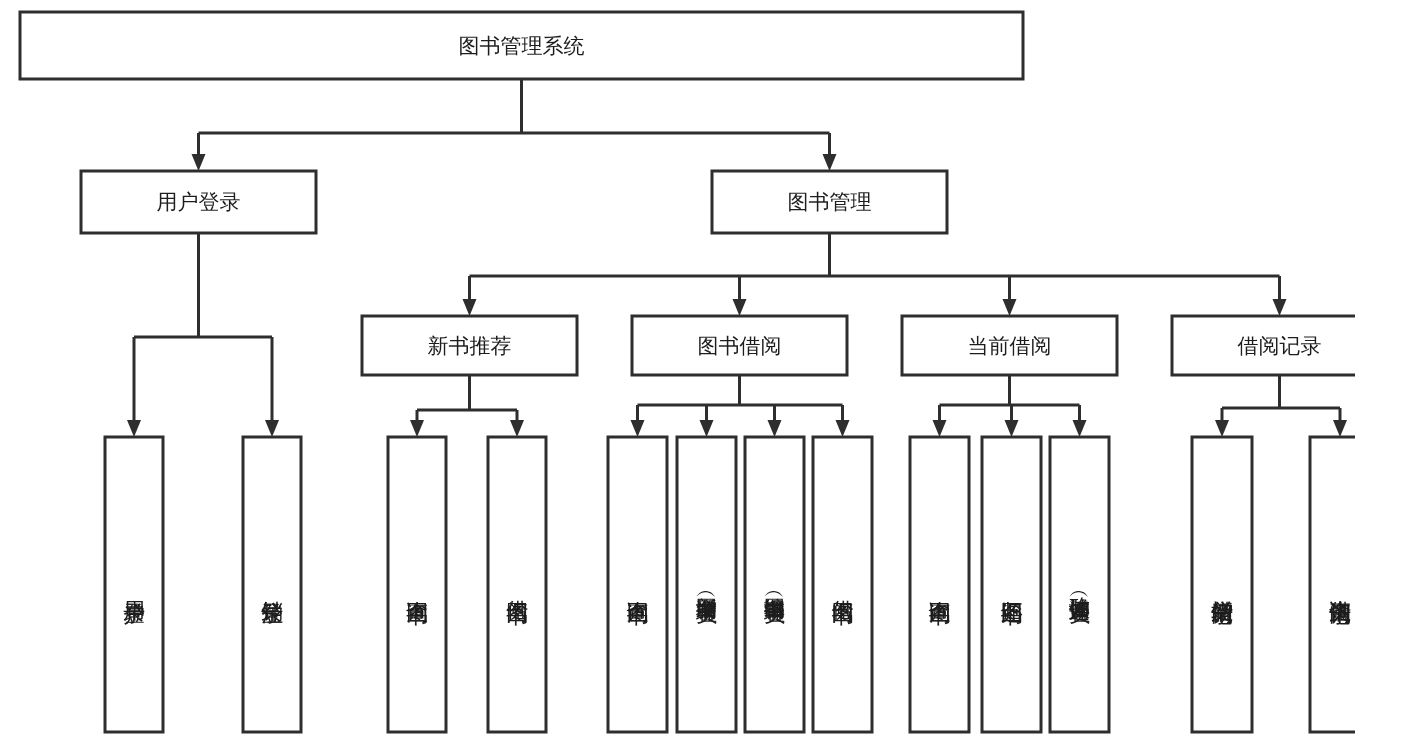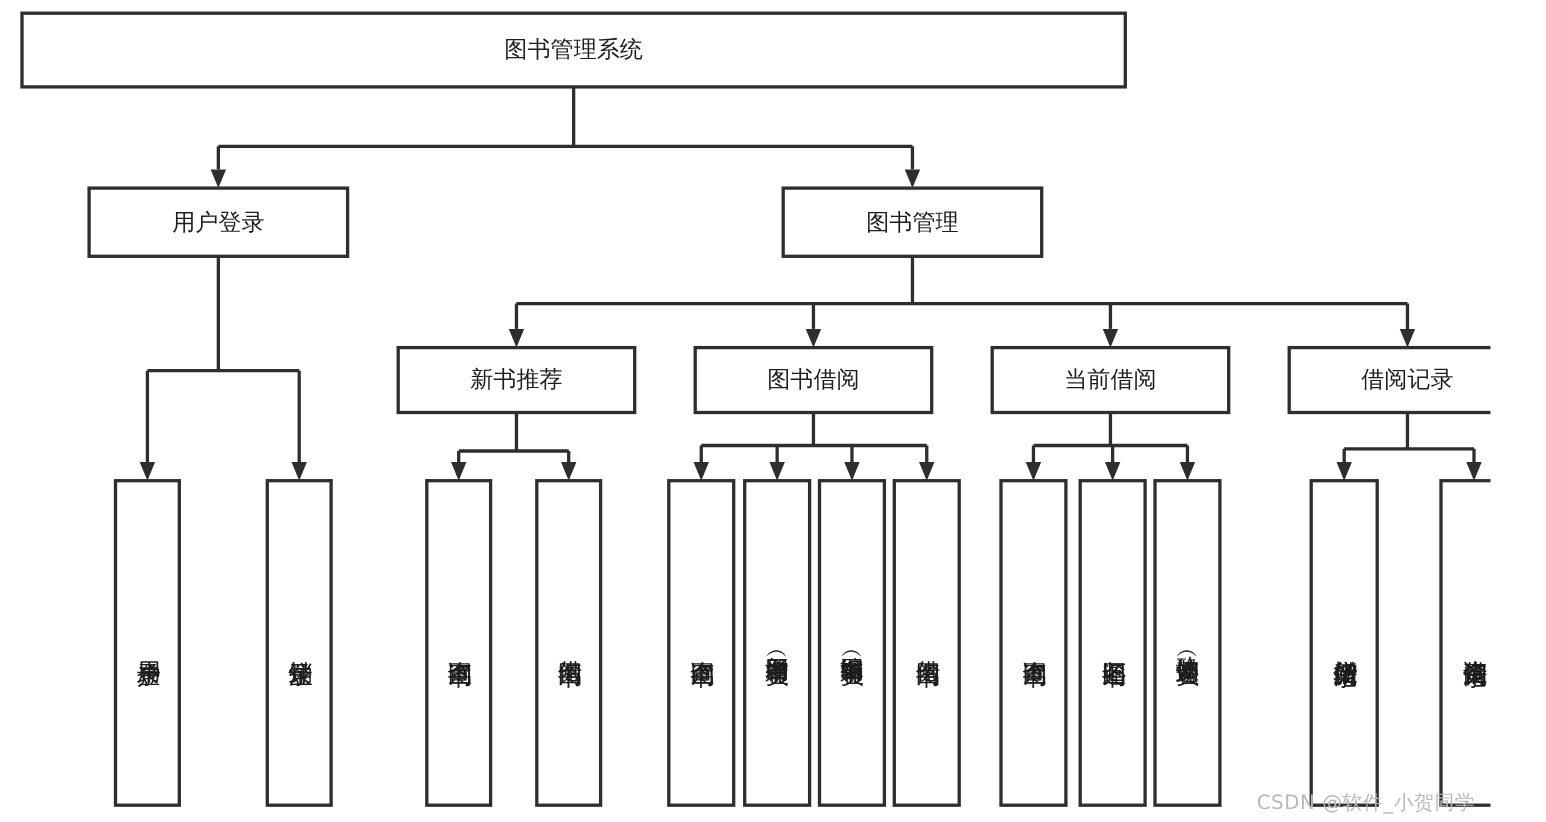--- a/index.html
+++ b/index.html
@@ -215,15 +215,14 @@
         <div class="vtext" style="font-size: 21px; line-height: 1.05;">确认归还（管理员）</div>
       </div>
       <div class="vtext-box" style="left: 1192px; top: 437px; width: 60px; height: 295px;">
         <div class="vtext">新增借阅记录</div>
       </div>
       <div class="vtext-box" style="left: 1310px; top: 437px; width: 60px; height: 295px;">
         <div class="vtext">查询借阅记录</div>
       </div>
     </div>
 
-  <div class="watermark">CSDN @软件_小贺同学</div>
 
 </div>
 
 </body></html>

